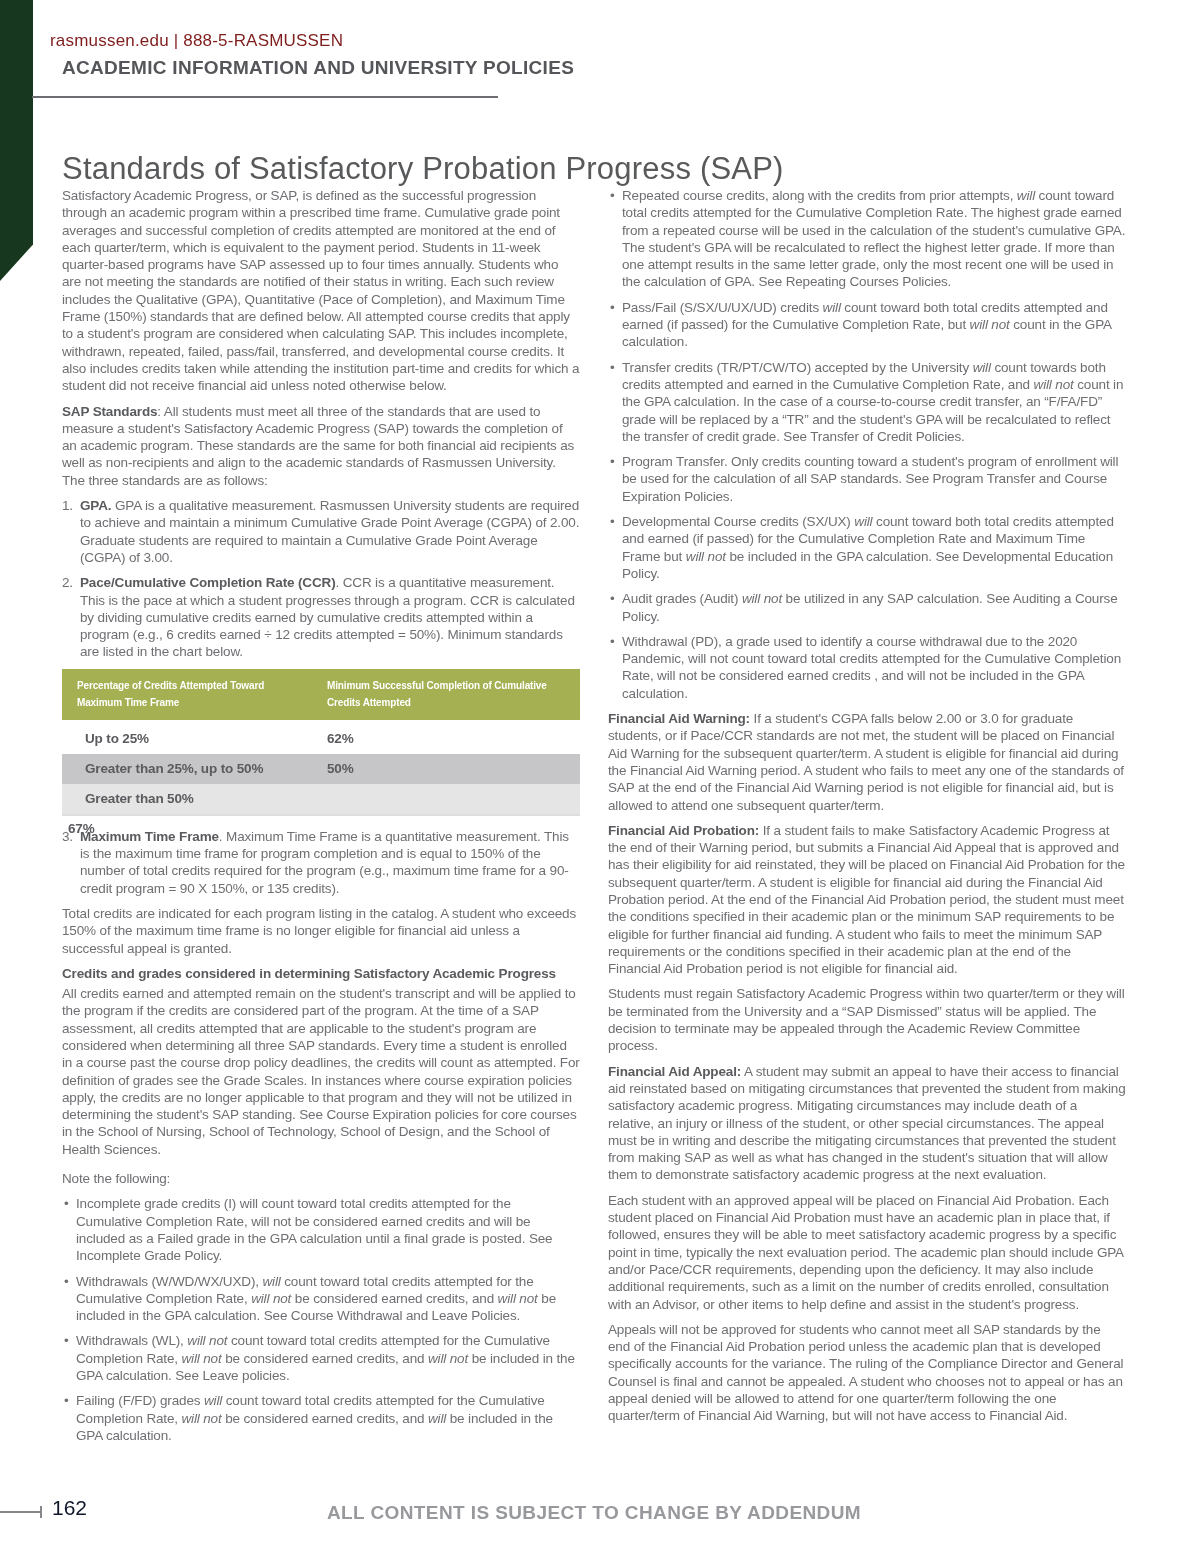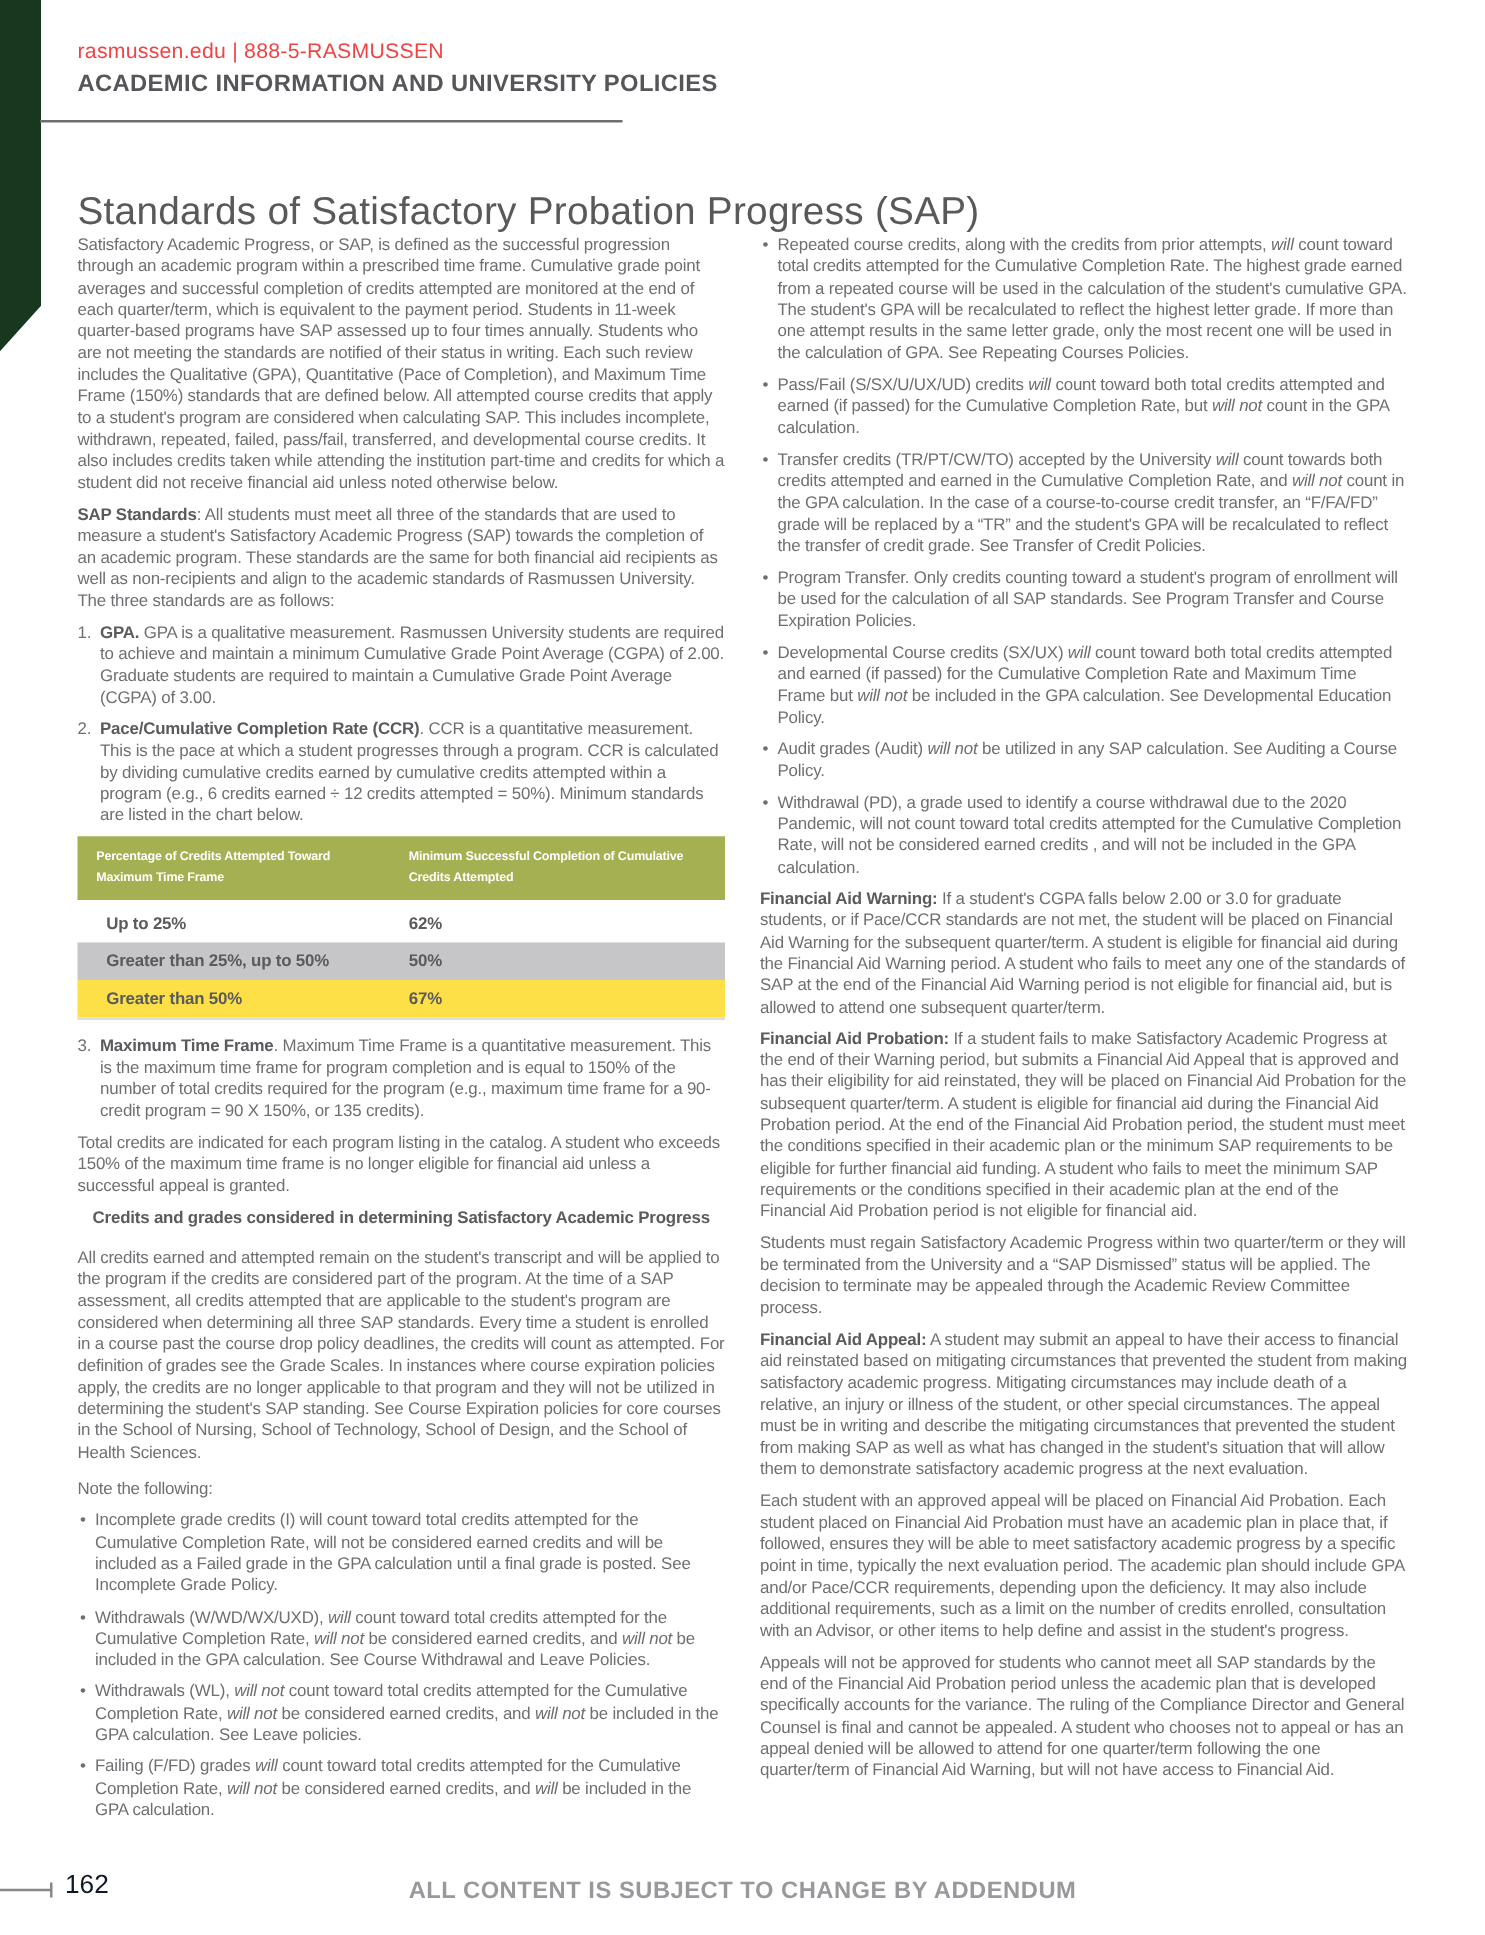--- a/index.html
+++ b/index.html
@@ -9,22 +9,22 @@
     background:#ffffff;
     font-family:"Liberation Sans", sans-serif;
     overflow:hidden;
     margin:0 auto;
   }
   .ribbon{
     position:absolute;left:0;top:0;width:33px;height:281px;
     clip-path:polygon(0 0,100% 0,100% 87%,0 100%);
   }
   .site{
-    position:absolute;top:31px;left:62px;
-    font-size:17px;color:#ef4444;letter-spacing:.2px;text-align:right;
+    position:absolute;top:31px;left:50px;
+    font-size:17px;color:#7f1d1d;letter-spacing:.2px;text-align:right;
   }
   .section{
     position:absolute;top:57px;left:62px;
     font-size:19px;font-weight:bold;color:#545659;letter-spacing:.3px;
   }
   .rule{
     position:absolute;top:96px;left:32px;width:466px;height:0;
     border-top:2px solid #6d6e71;
   }
   .title{
@@ -35,21 +35,21 @@
   .columns{
     position:absolute;top:187px;left:62px;
     width:1064px;display:flex;gap:28px;
   }
   .col{
     width:518px;flex:none;
     font-size:13.5px;line-height:17.3px;color:#6e6f72;
     letter-spacing:-0.15px;
   }
   .blk{margin:0 0 8px 0;}
-  .head{font-weight:bold;color:#5a5b5e;margin-bottom:15px;text-align:center;}
+  .head{font-weight:bold;color:#5a5b5e;margin-bottom:3px;}
   .b{font-weight:bold;color:#5a5b5e;}
   .i{font-style:italic;}
   .item{display:flex;margin:0 0 8px 0;}
   .item .marker{flex:none;}
   .item.num .marker{width:18px;}
   .item.bul .marker{width:14px;padding-left:2px;box-sizing:border-box;}
   .item .content{flex:1;}
   
   .tbl{margin:6px 0 12px 0;}
   .tbl-header{display:flex;color:#ffffff;font-weight:bold;font-size:10px;line-height:17px;
@@ -100,21 +100,21 @@
             <div class="cell">Minimum Successful Completion of Cumulative Credits Attempted</div>
           </div>
           <div class="tbl-row" style="background: rgb(255, 255, 255); justify-content: flex-end;">
             <div class="cell">Up to 25%</div>
             <div class="cell">62%</div>
           </div>
           <div class="tbl-row" style="background: rgb(198, 198, 200);">
             <div class="cell">Greater than 25%, up to 50%</div>
             <div class="cell">50%</div>
           </div>
-          <div class="tbl-row" style="background: #fde047;">
+          <div class="tbl-row" style="background: #e5e5e5; flex-direction: column;">
             <div class="cell">Greater than 50%</div>
             <div class="cell">67%</div>
           </div>
           <div class="tbl-bottom"></div>
         </div>
         <div class="item num">
           <span class="marker">3.</span>
           <span class="content"><span class="b">Maximum Time Frame</span><span>. Maximum Time Frame is a quantitative measurement. This is the maximum time frame for program completion and is equal to 150% of the number of total credits required for the program (e.g., maximum time frame for a 90-credit program = 90 X 150%, or 135 credits).</span></span>
         </div>
         <div class="blk"><span>Total credits are indicated for each program listing in the catalog. A student who exceeds 150% of the maximum time frame is no longer eligible for financial aid unless a successful appeal is granted.</span></div>

